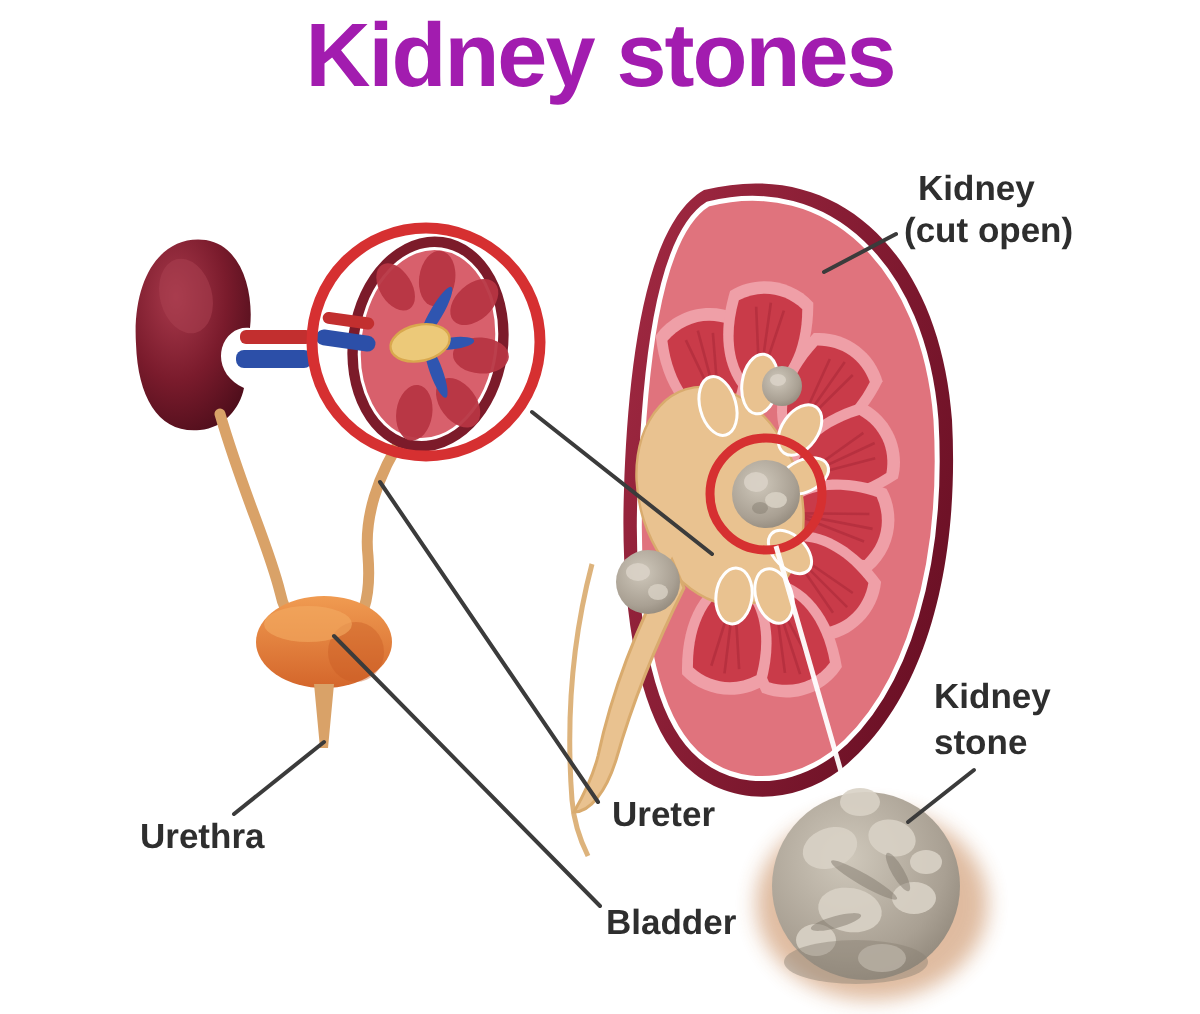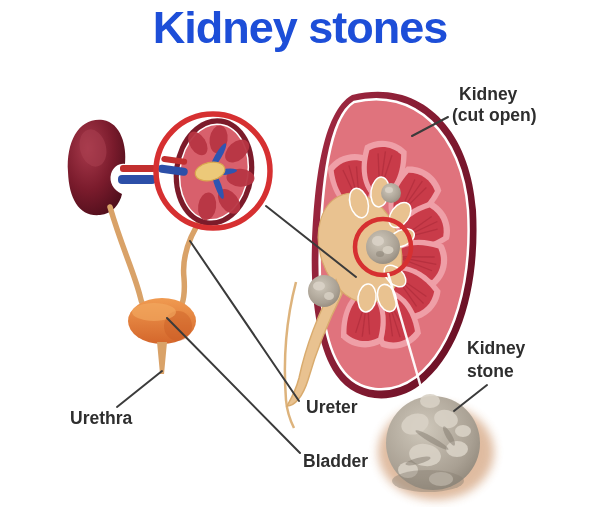--- a/index.html
+++ b/index.html
@@ -1,19 +1,19 @@
 <!DOCTYPE html>
 <html><head>
 <meta charset="utf-8">
 <style>
   html,body{margin:0;padding:0;background:#fff;}
   .stage{position:relative;width:600px;height:507px;background:#fff;overflow:hidden;
          font-family:"Liberation Sans",sans-serif;}
   .title{position:absolute;top:2px;left:0;width:100%;text-align:center;
-         font-size:45px;font-weight:900;letter-spacing:-1px;color:#1d4ed8;}
+         font-size:45px;font-weight:900;letter-spacing:-1px;color:#a21caf;}
   svg{position:absolute;top:0;left:0;}
   .lbl{fill:#2e2e2e;font-family:"Liberation Sans",sans-serif;font-size:17.5px;font-weight:600;}
 </style>
 </head>
 <body>
 
 <div class="stage">
 
   <div class="title">Kidney stones</div>
 

